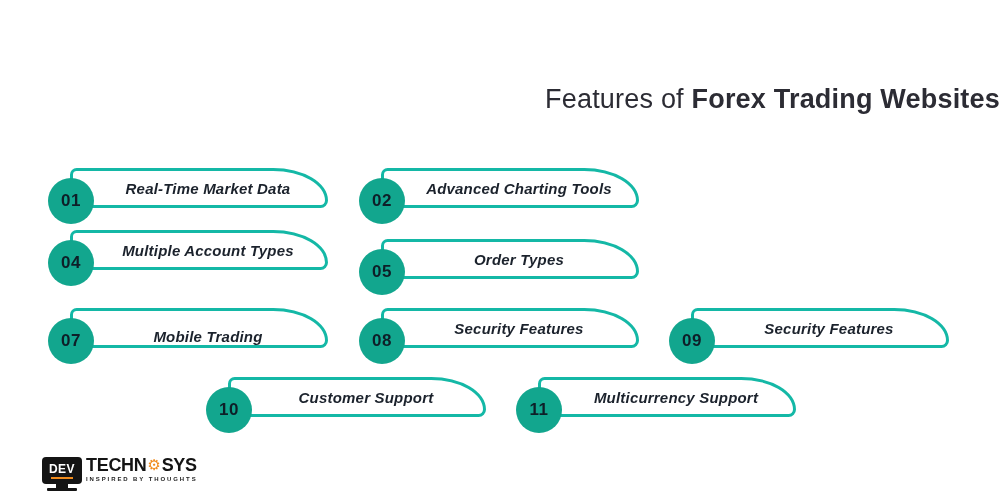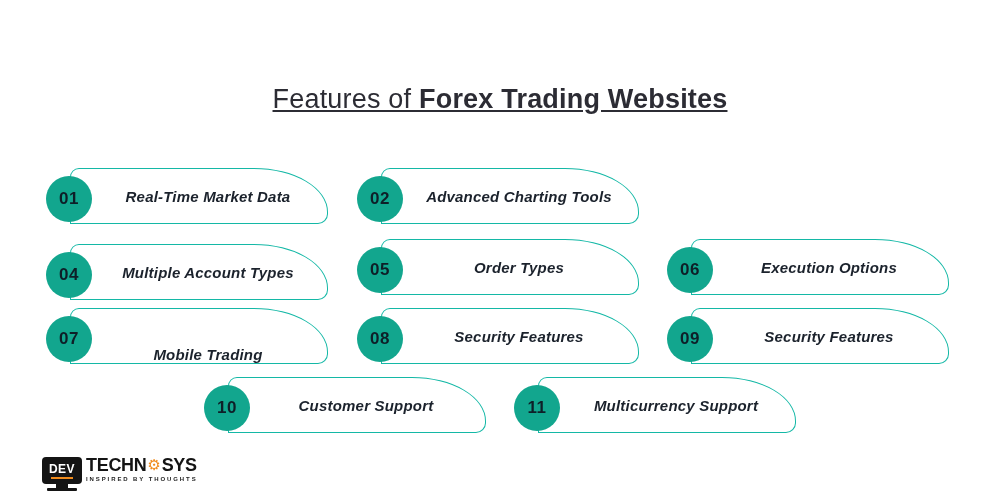--- a/index.html
+++ b/index.html
@@ -13,36 +13,35 @@
     height:500px;
     background:#ffffff;
     overflow:hidden;
   }
   
   .title{
     position:absolute;
     top:84px;
     left:0;
     width:1000px;
-    text-align:center;
+    text-align:right;
     font-size:27px;
     color:#2c2c34;
     letter-spacing:0.2px;
-    text-decoration:underline;
   }
   .title .t-regular{font-weight:500;}
   .title .t-bold{font-weight:800;}
   
   .badge{
     position:absolute;
     width:258px;
-    height:56px;
+    height:40px;
     box-sizing:border-box;
     background:#ffffff;
-    border:1px solid #14b8a6;
+    border:3px solid #14b8a6;
     border-radius:9px 0 0 0;
     border-top-right-radius:74px 44px;
     border-bottom-right-radius:10px;
     display:flex;
     align-items:center;
     justify-content:center;
   }
   .badge .num-circle{
     position:absolute;
     left:-25px;
@@ -166,37 +165,31 @@
       </div>
     <div class="label">Real-Time Market Data</div>
   </div>
   <div class="badge" style="left:381px;top:168px;">
     <div class="num-circle">
         <span class="num">02</span>
       </div>
     <div class="label">Advanced Charting Tools</div>
   </div>
 
-  <div class="badge" style="left:70px;top:244px;align-items:center;">
+  <div class="badge" style="left:70px;top:230px;align-items:center;">
     <div class="num-circle">
         <span class="num">04</span>
       </div>
     <div class="label">Multiple Account Types</div>
   </div>
   <div class="badge" style="left:381px;top:239px;">
     <div class="num-circle">
         <span class="num">05</span>
       </div>
     <div class="label">Order Types</div>
-  </div>
-  <div class="badge" style="left:691px;top:239px;">
-    <div class="num-circle">
-        <span class="num">06</span>
-      </div>
-    <div class="label">Execution Options</div>
   </div>
 
   <div class="badge" style="left:70px;top:308px;align-items:flex-end;">
     <div class="num-circle">
         <span class="num">07</span>
       </div>
     <div class="label">Mobile Trading</div>
   </div>
   <div class="badge" style="left:381px;top:308px;">
     <div class="num-circle">

